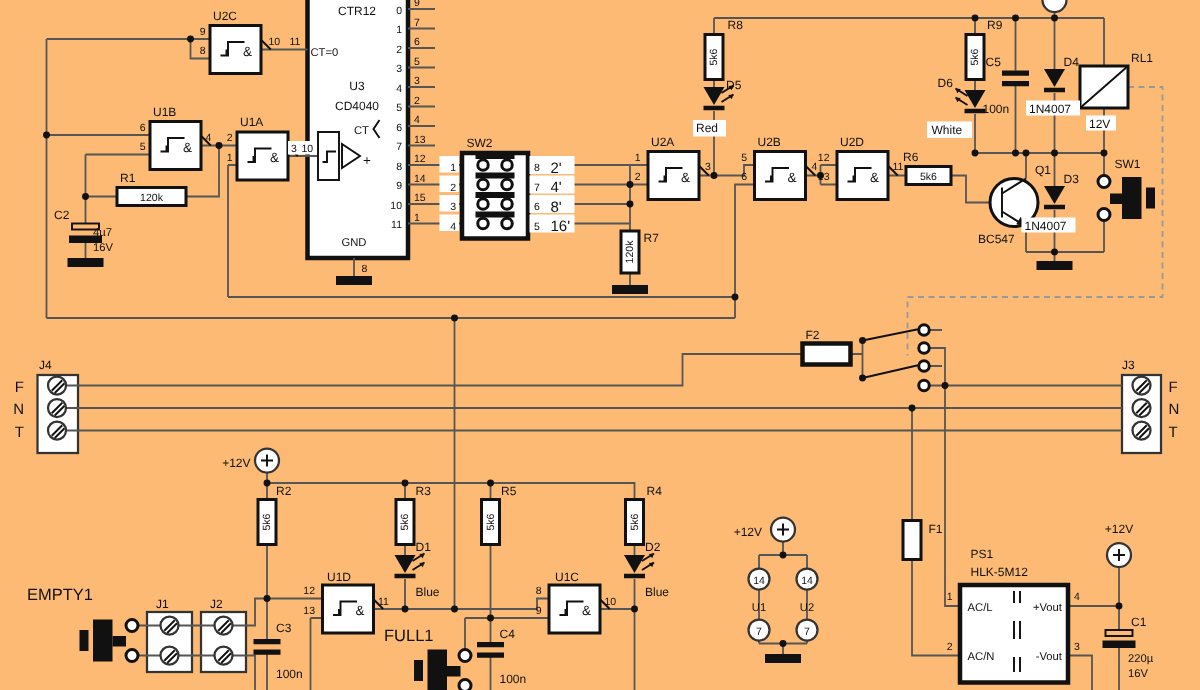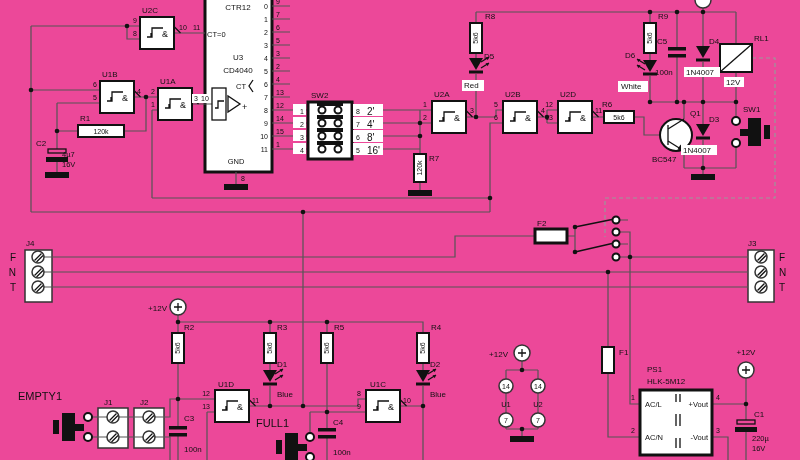--- a/index.html
+++ b/index.html
@@ -1,16 +1,16 @@
 <!DOCTYPE html>
 <html><head>
 <meta charset="utf-8">
 <style>
   html,body{margin:0;padding:0;background:#fff;}
-  #stage{position:relative;width:800px;height:460px;background:#ec4899;overflow:hidden;}
+  #stage{position:relative;width:800px;height:460px;background:#fdba74;overflow:hidden;}
   svg{position:absolute;left:0;top:0;}
   svg text{font-family:"Liberation Sans","DejaVu Sans",sans-serif;fill:#111;}
   .wire{stroke:#555;stroke-width:1.2;fill:none;}
   .comp{stroke:#111;stroke-width:2;fill:#fff;}
   .thick{stroke:#111;stroke-width:3;fill:#fff;}
   .thin{stroke:#333;stroke-width:1.5;fill:#fff;}
   .blk{fill:#111;stroke:none;}
   .sym{stroke:#111;stroke-width:1.3;fill:none;}
   .dash{stroke:#999;stroke-width:1.2;fill:none;stroke-dasharray:4 3;}
 </style>

